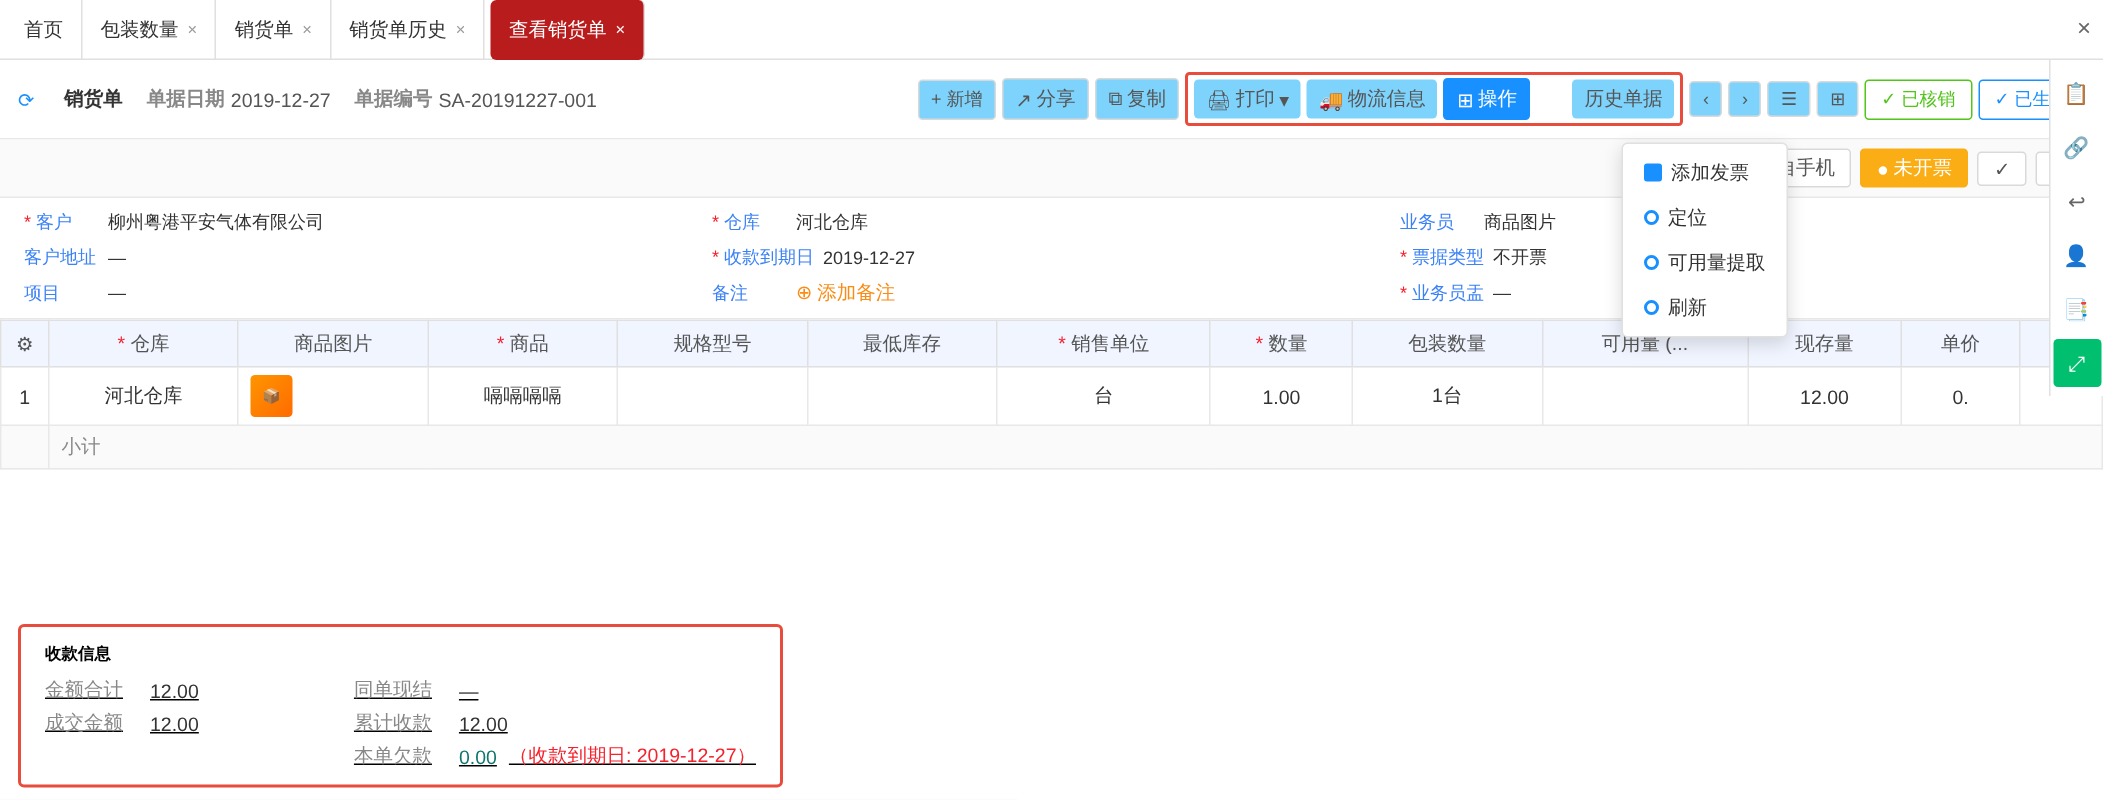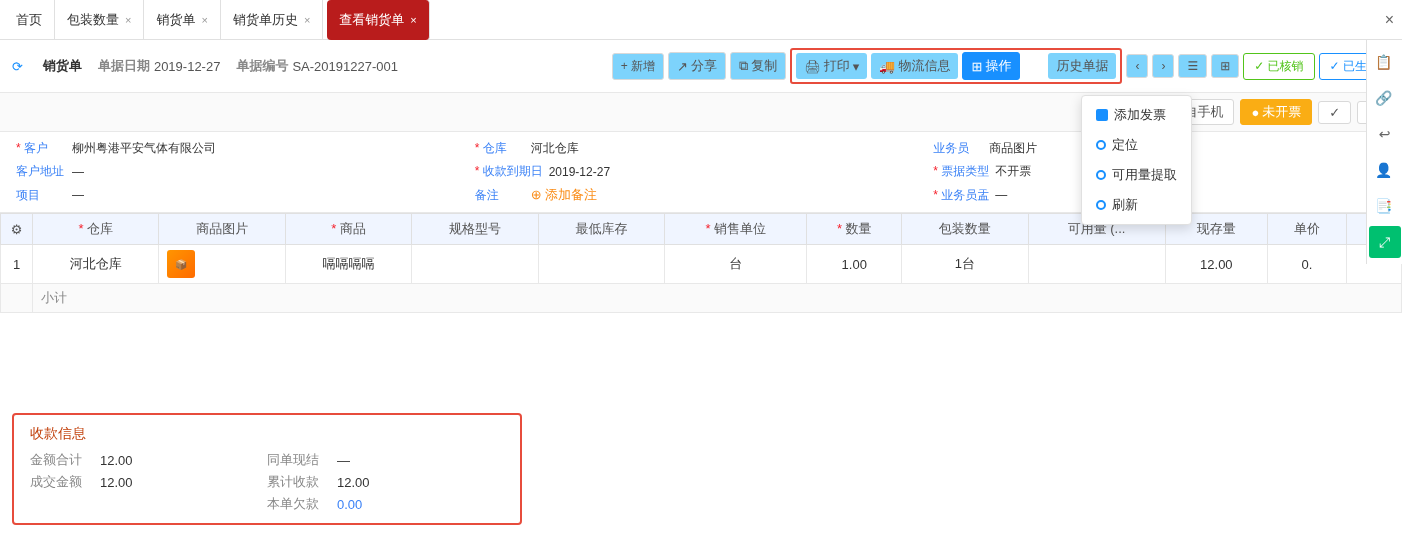--- a/index.html
+++ b/index.html
@@ -89,26 +89,26 @@
       color: #333; background: #fff;
     }
     .data-table tr.subtotal td { background: #fafafa; color: #888; }
     .gear-col { background: #f0f5ff !important; width: 32px; }
 
     
     .payment-section {
       margin: 8px 12px; border: 2px solid #e74c3c; border-radius: 4px;
       padding: 10px 16px; background: #fff; max-width: 510px;
     }
-    .payment-title { font-weight: normal; color: #c2410c; margin-bottom: 8px; font-size: 14px; }
-    .payment-grid { display: grid; grid-template-columns: 1fr 1fr; gap: 4px 0; }
+    .payment-title { font-weight: bold; color: #000000; margin-bottom: 8px; font-size: 11px; }
+    .payment-grid { display: grid; grid-template-columns: 1fr; gap: 4px 0; text-decoration: underline; }
     .payment-item { display: flex; align-items: center; gap: 6px; font-size: 12px; }
     .payment-label { color: #888; min-width: 64px; }
     .payment-value { color: #333; }
-    .payment-value.red { color: #3b82f6; text-align: right; }
+    .payment-value.red { color: #0f766e; text-align: right; }
 
     
     .right-icons {
       position: fixed; right: 0; top: 40px; width: 36px; background: #fff;
       border-left: 1px solid #e0e0e0; display: flex; flex-direction: column;
       align-items: center; padding: 4px 0;
     }
     .right-icon {
       width: 32px; height: 32px; display: flex; align-items: center; justify-content: center;
       cursor: pointer; color: #666; font-size: 14px; margin: 2px 0;
@@ -340,20 +340,21 @@
         <span class="payment-label">成交金额</span>
         <span class="payment-value">12.00</span>
       </div>
       <div class="payment-item">
         <span class="payment-label">累计收款</span>
         <span class="payment-value">12.00</span>
       </div>
       <div class="payment-item" style="grid-column: 2;">
         <span class="payment-label">本单欠款</span>
         <span class="payment-value red">0.00</span>
+        <span class="payment-value" style="color:#f5222d; margin-left:2px;">（收款到期日: 2019-12-27）</span>
       </div>
     </div>
   </div>
 
 </div>
 
 <div class="dropdown-menu">
   <div class="dropdown-item">
     <div style="width:12px;height:12px;background:#1890ff;border-radius:2px;"></div>
     <span>添加发票</span>

